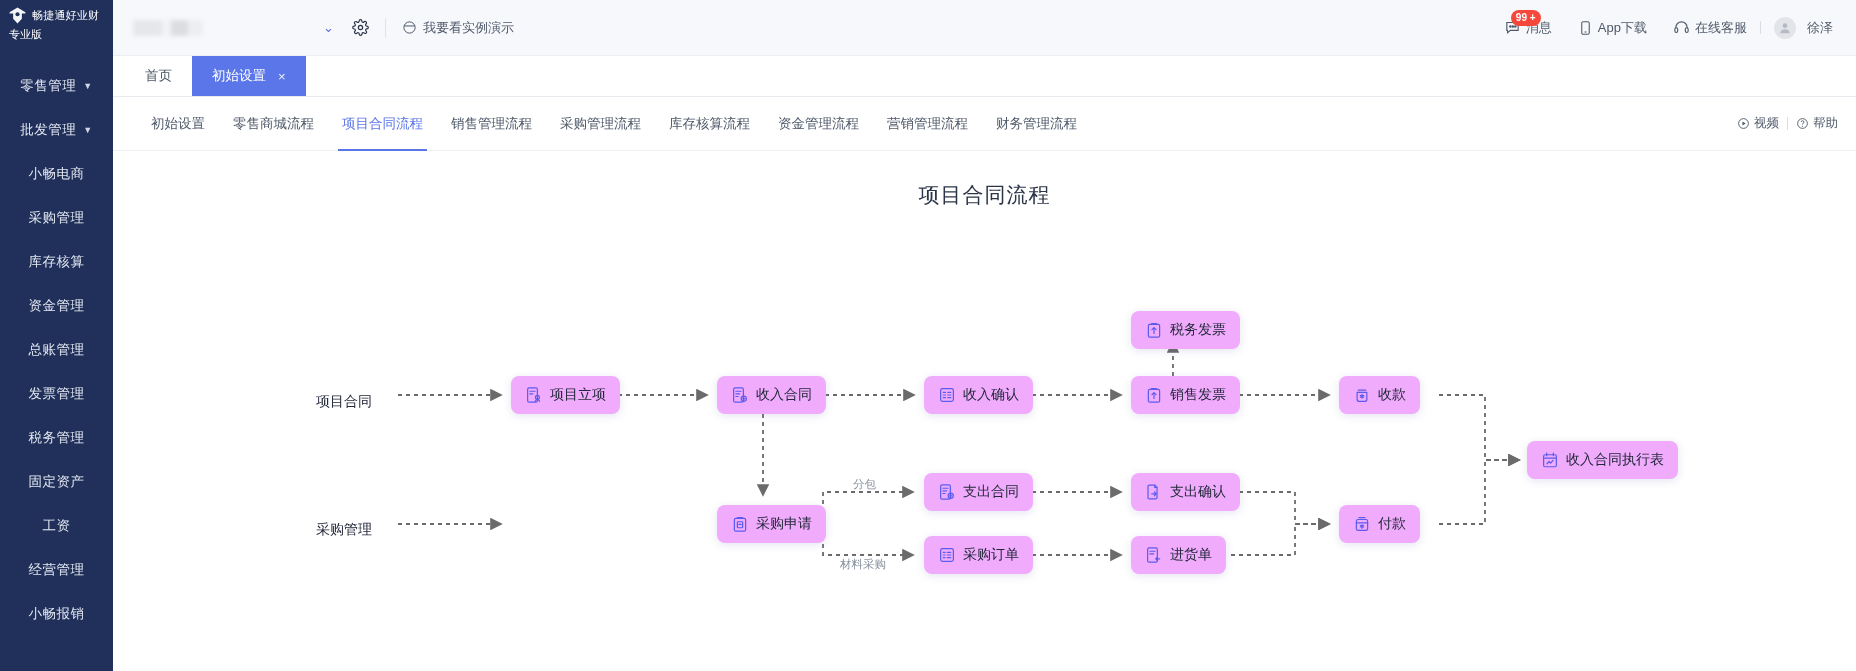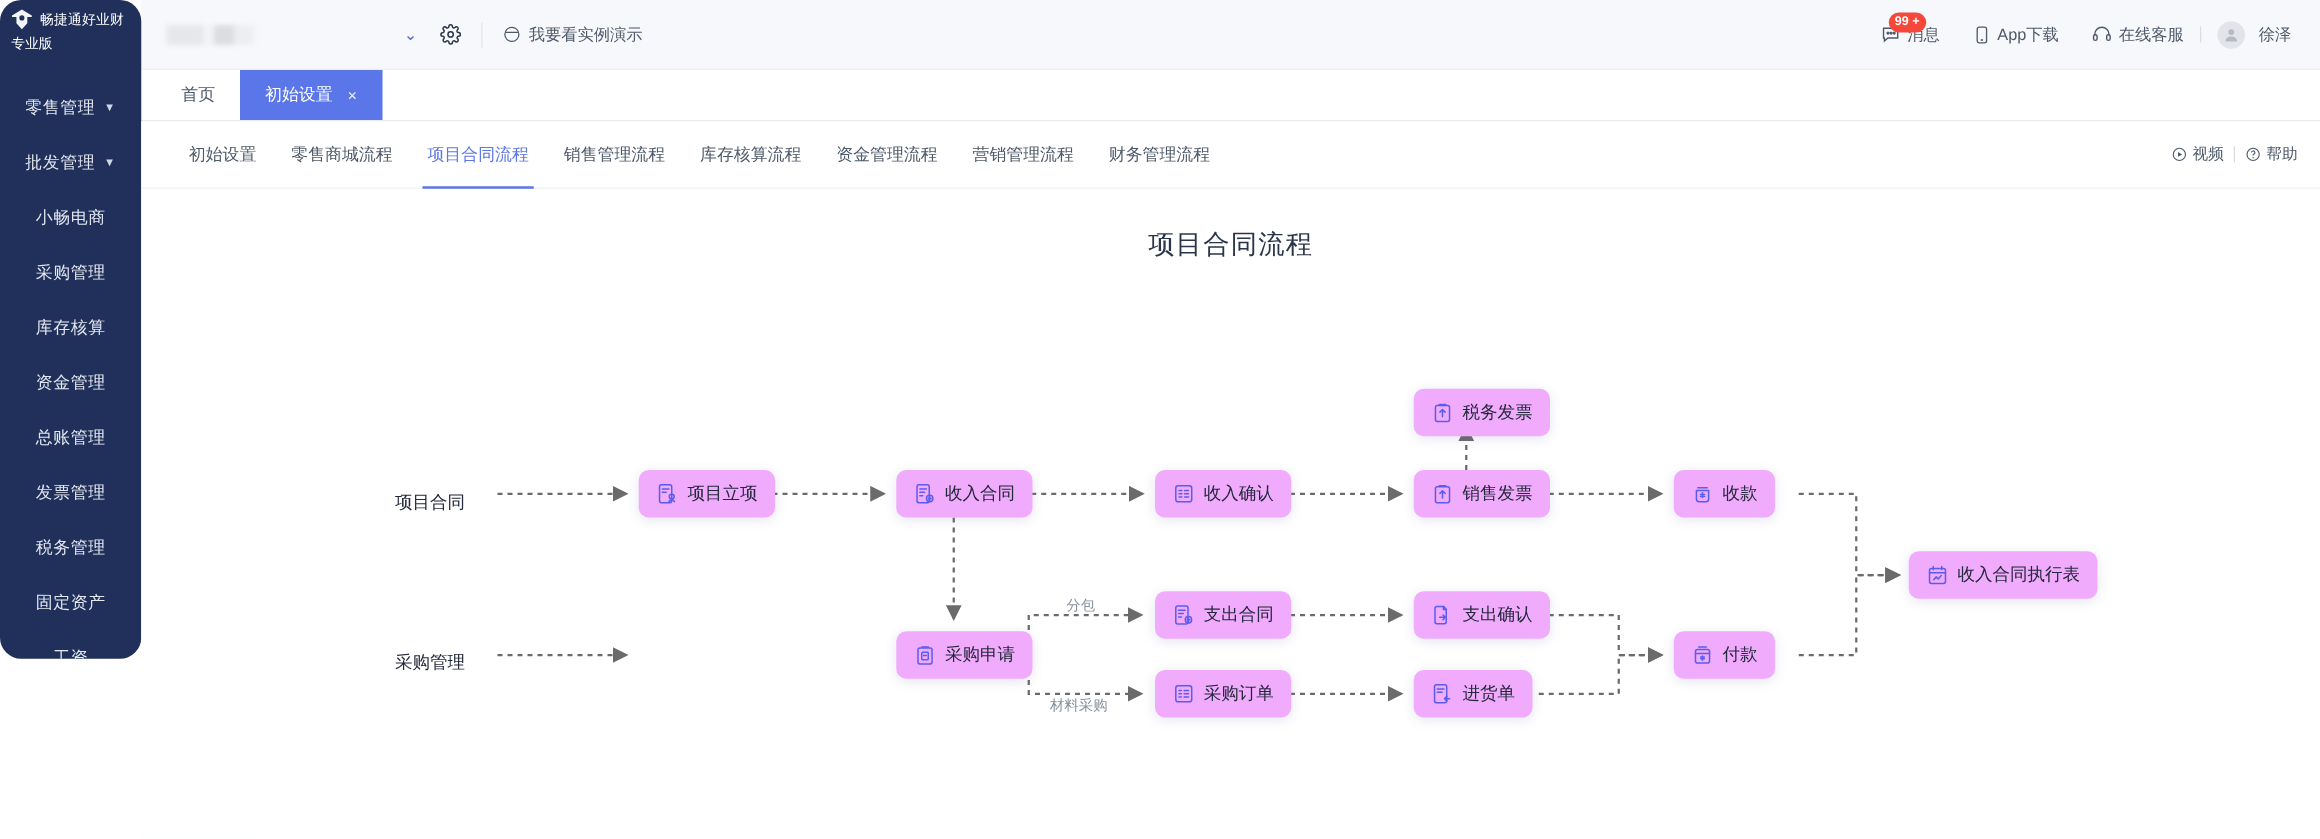--- a/index.html
+++ b/index.html
@@ -5,22 +5,22 @@
   * { box-sizing: border-box; margin: 0; padding: 0; }
   html, body {
     width: 1856px; height: 671px;
     font-family: "Liberation Sans", "DejaVu Sans", sans-serif;
     background: #ffffff; overflow: hidden;
   }
   .app { position: relative; width: 1856px; height: 671px; display: flex; }
 
   
   .sidebar {
-    width: 113px; height: 527px; background: #20305a;
-    flex: 0 0 113px; position: relative; overflow: hidden; border-radius: 17px;
+    width: 113px; height: 671px; background: #20305a;
+    flex: 0 0 113px; position: relative; overflow: hidden;
   }
   .logo-box {
     height: 56px; padding: 6px 0 0 8px; position: relative;
   }
   .logo-row { display: flex; align-items: center; gap: 5px; }
   .logo-mark {
     width: 19px; height: 19px; flex: 0 0 19px; color: #ffffff;
   }
   .logo-text {
     color: #ffffff; font-size: 11px; letter-spacing: .2px;
@@ -274,20 +274,21 @@
         </div>
       </div>
 
     <section class="content">
 
       <div class="subtabs" id="subtabs">
         <div class="subtab">初始设置</div>
           <div class="subtab">零售商城流程</div>
           <div class="subtab active">项目合同流程</div>
           <div class="subtab">销售管理流程</div>
+          <div class="subtab">采购管理流程</div>
           <div class="subtab">库存核算流程</div>
           <div class="subtab">资金管理流程</div>
           <div class="subtab">营销管理流程</div>
           <div class="subtab">财务管理流程</div>
           <div class="subtabs-right">
           <span class="st-link">
             <svg width="13" height="13" viewBox="0 0 24 24" fill="none" stroke="#4e5969" stroke-width="1.7">
               <circle cx="12" cy="12" r="9"></circle>
                 <path d="M10 8.5l6 3.5-6 3.5z" fill="#4e5969" stroke="none"></path>
             </svg>

